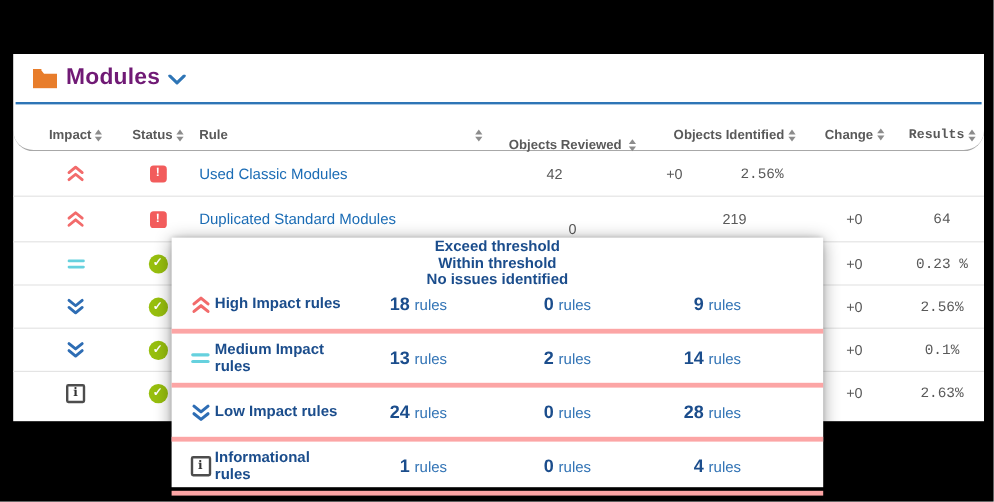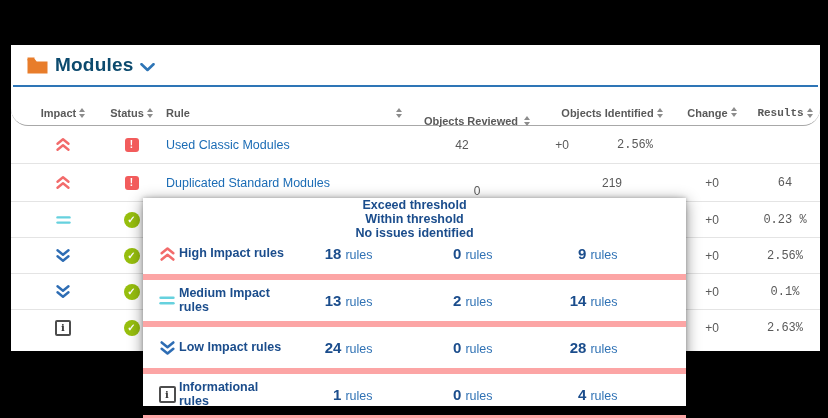--- a/index.html
+++ b/index.html
@@ -8,21 +8,21 @@
     background:#000;
     font-family:"Liberation Sans", sans-serif;
     -webkit-font-smoothing:antialiased;
   }
   
   .panel{
     position:absolute;left:11px;top:45px;width:809px;height:306px;
     background:#fff;
   }
   .title-row{height:40px;display:flex;align-items:center;padding-left:16px;box-sizing:border-box;}
-  .title-text{font-size:19px;font-weight:bold;color:#0c4a6e;margin-left:7px;letter-spacing:.2px;}
+  .title-text{font-size:19px;font-weight:bold;color:#701a75;margin-left:7px;letter-spacing:.2px;}
   .title-chevron{margin-left:7px;margin-top:3px;}
   .accent-line{height:2px;background:#2E75B6;margin:0 2px;}
 
   .thead{
     height:39px;box-sizing:border-box;padding-top:13px;
     display:flex;align-items:center;
     border-bottom:1px solid #a8a8a8;
     font-size:11px;font-weight:bold;color:#595959;border-radius:17px;
   }
   .trow{display:flex;align-items:center;border-top:1px solid #e4e4e4;}
@@ -59,21 +59,21 @@
     font-family:"DejaVu Serif", serif;font-weight:bold;font-size:10px;
     display:flex;align-items:center;justify-content:center;line-height:1;background:#fff;}
 
   
   .popup{
     position:absolute;left:143px;top:198px;width:543px;height:208px;
     background:#fff;box-shadow:0 3px 14px rgba(0,0,0,.45), 0 0 4px rgba(0,0,0,.25);
     box-sizing:border-box;
   }
   .p-head{height:35px;display:flex;align-items:center;flex-direction:column;}
-  .p-row{height:41px;display:flex;align-items:center;border-bottom:6px solid #fca5a5;}
+  .p-row{height:41px;display:flex;align-items:center;border-bottom:4px solid #fca5a5;}
   .p-spacer{width:141px;}
   .p-icon{width:24px;margin-left:12px;display:flex;justify-content:center;align-items:center;}
   .p-label{width:105px;font-size:12.5px;font-weight:bold;color:#1B4D8C;line-height:1.1;}
   .p-col{width:120px;display:flex;justify-content:center;align-items:baseline;}
   .p-col.wide{width:130px;}
   .p-col.hdrcell{font-size:12.5px;font-weight:bold;color:#1B4D8C;}
   .p-num{min-width:26px;text-align:right;font-size:15px;font-weight:bold;color:#1B4D8C;margin-right:4px;}
   .p-unit{font-size:12.5px;color:#3173B5;}
 </style>
 </head>

